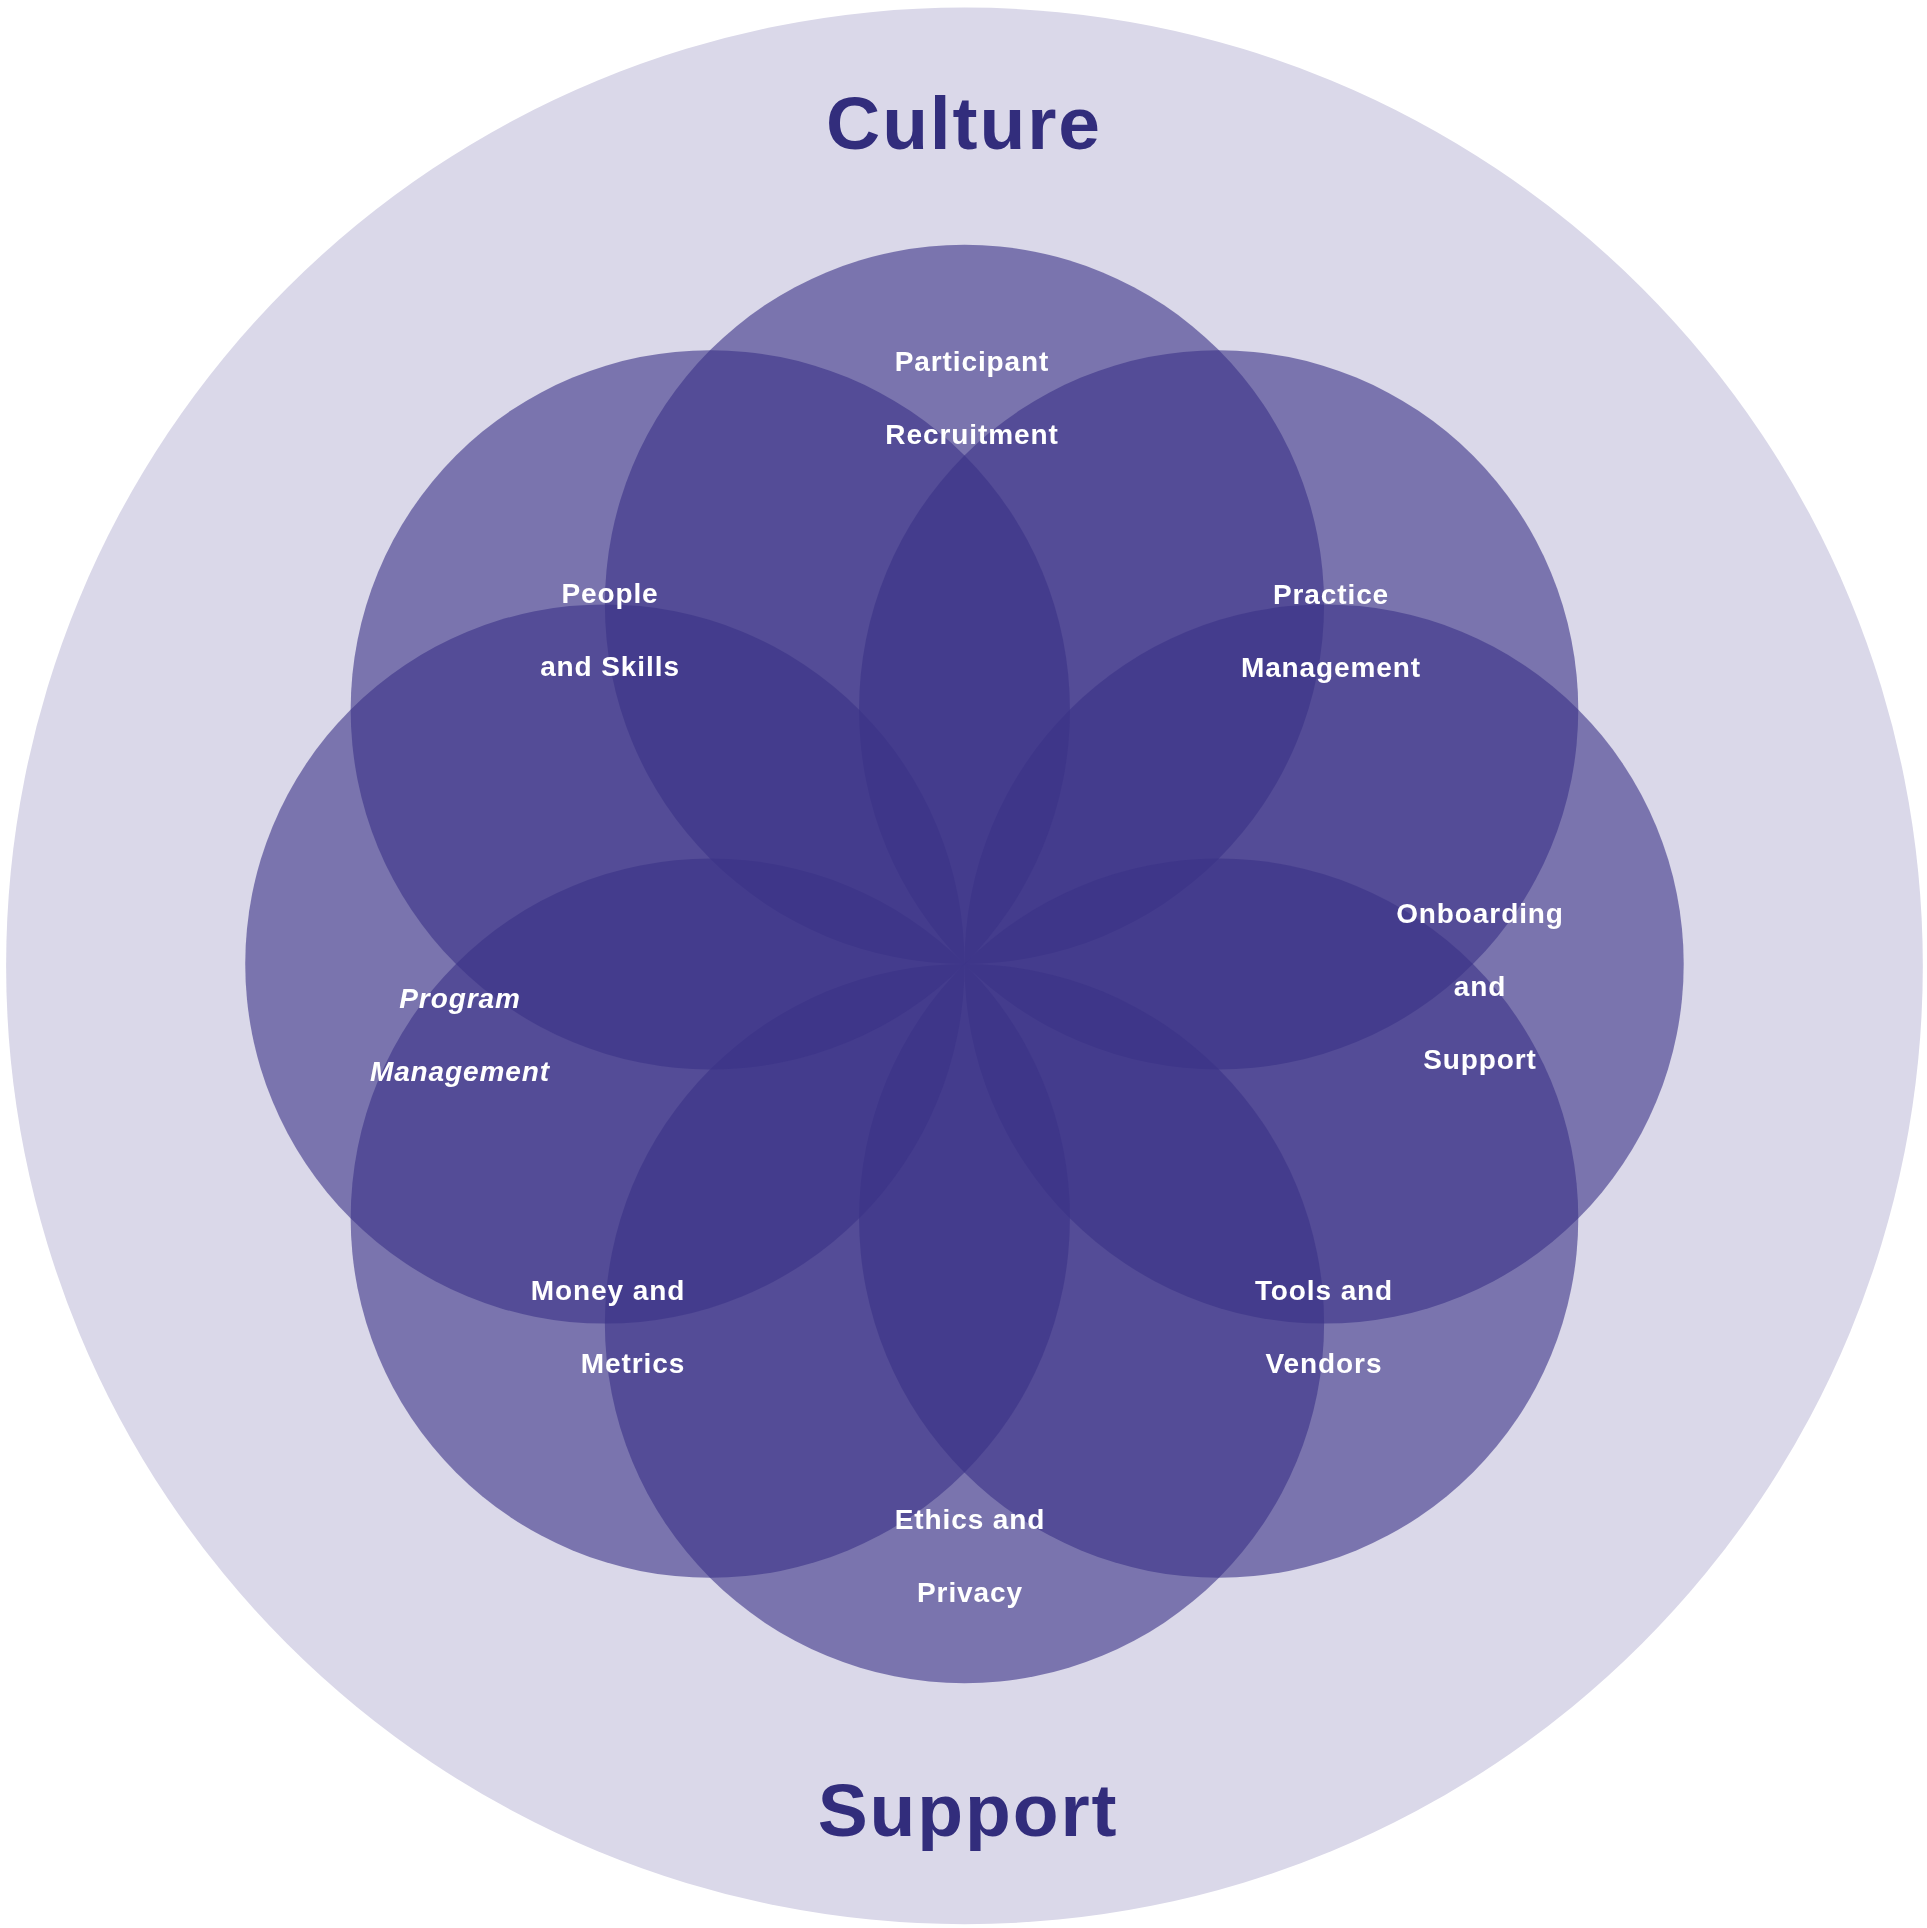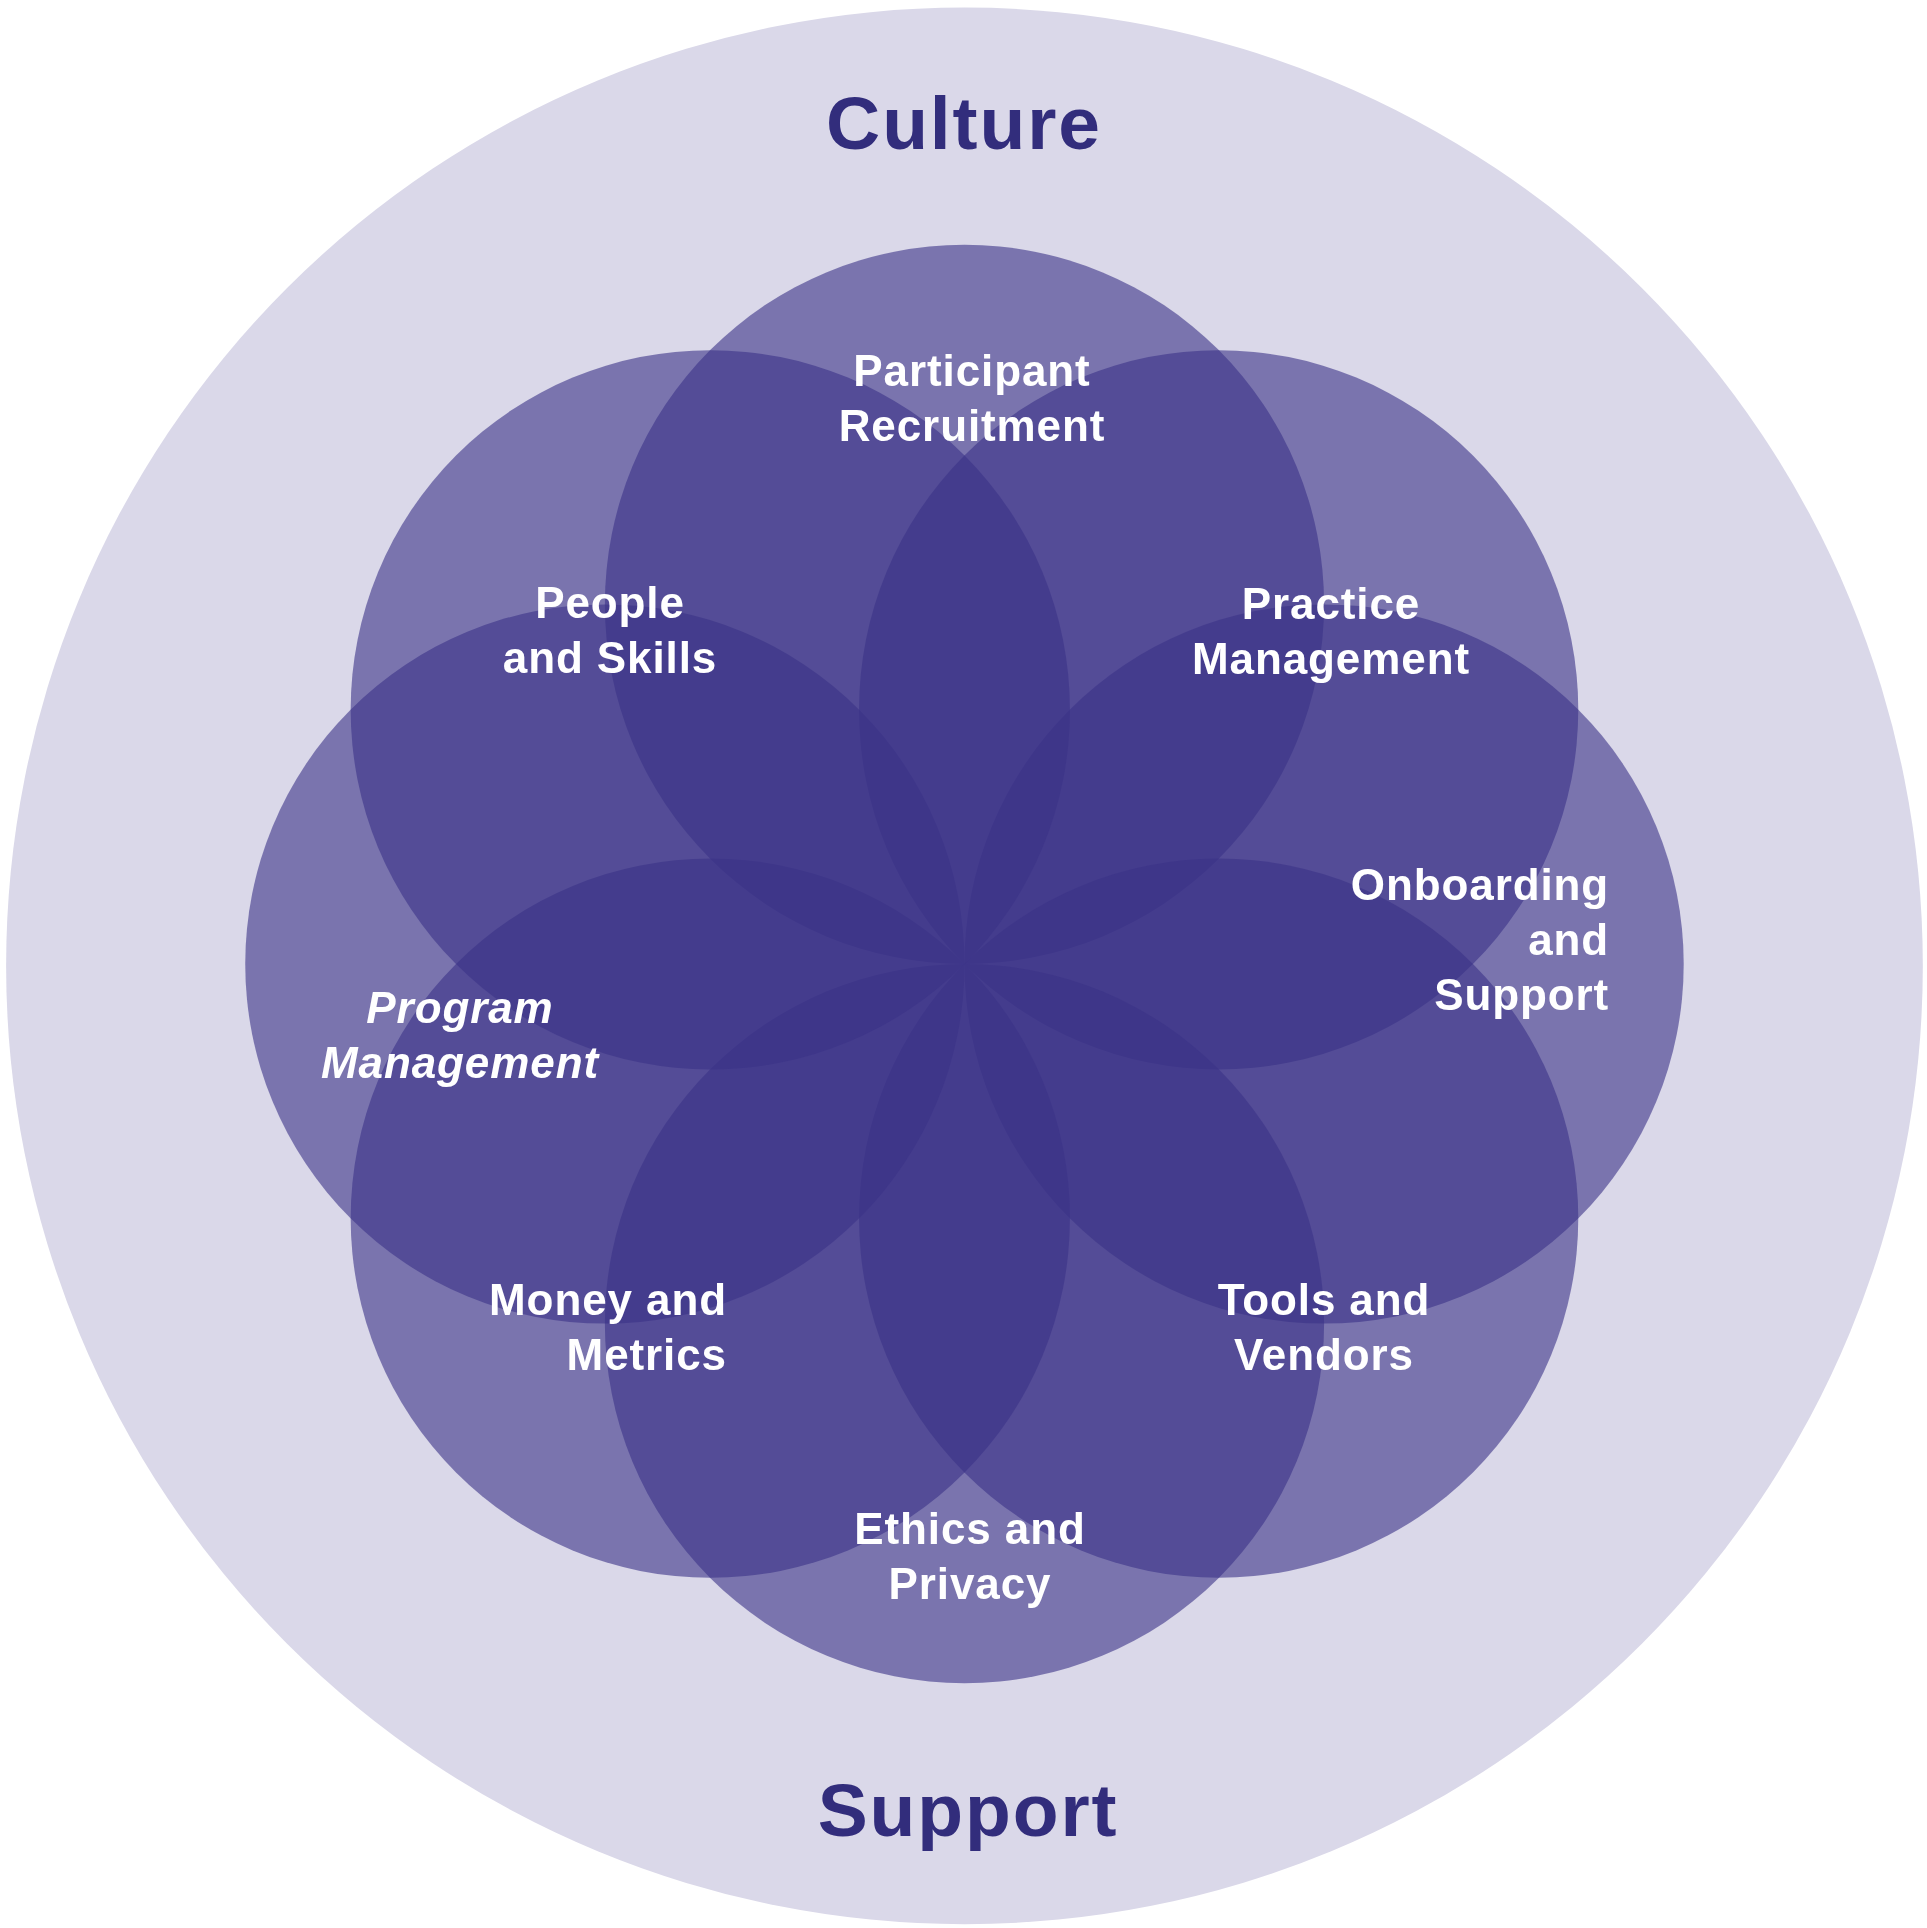--- a/index.html
+++ b/index.html
@@ -39,30 +39,30 @@
     text-align: center;
     white-space: pre-line;
     font-weight: bold;
   }
   .title {
     font-size: 75px;
     letter-spacing: 1.9px;
     color: var(--title-text, #322d7c);
   }
   .petal-label {
-    font-size: 44px;
-    line-height: 55px;
+    font-size: 28px;
+    line-height: 73px;
     letter-spacing: 0.9px;
     color: var(--label-text, #ffffff);
   }
   .culture  { left: 964px; top: 123px; }
   .practice { left: 968px; top: 1810px; }
   .pos-n  { left: 972px; top: 398px;  }
   .pos-ne { left: 1331px; top: 631px;  }
-  .pos-e  { left: 1480px; top: 939px; text-align: right; }
+  .pos-e  { left: 1480px; top: 986px; }
   .pos-se { left: 1324px; top: 1327px; }
   .pos-s  { left: 970px; top: 1556px; }
   .pos-sw { left: 608px;  top: 1327px; text-align: right; }
   .pos-w  { left: 460px;  top: 1035px; font-style: italic; }
   .pos-nw { left: 610px;  top: 630px;  }
 </style>
 </head>
 <body>
 
 <div class="stage">

